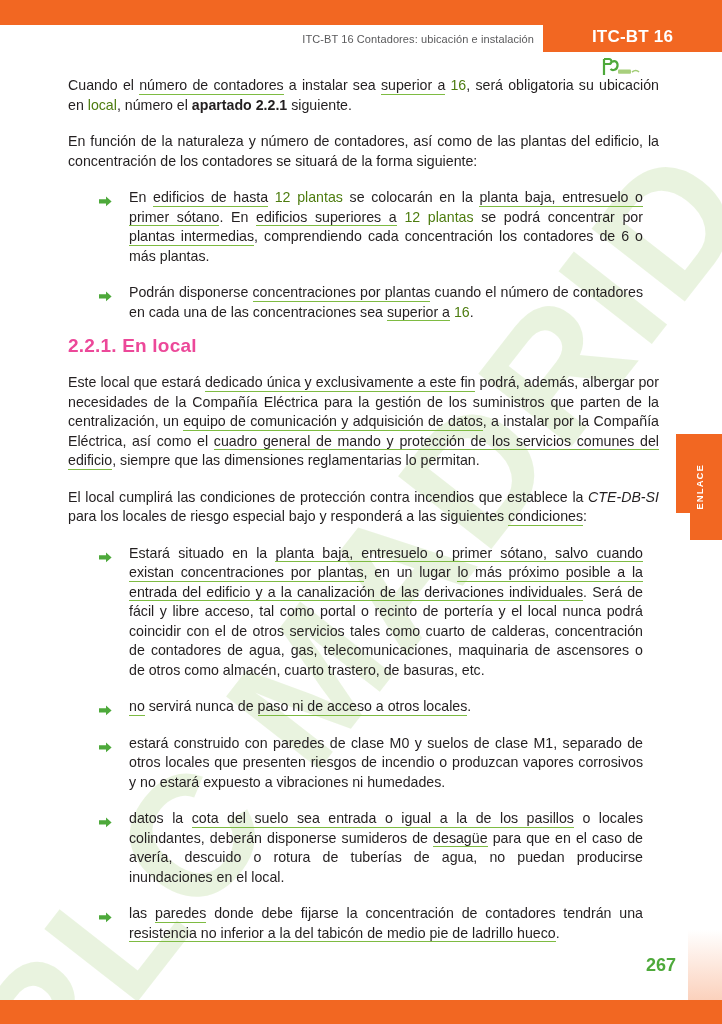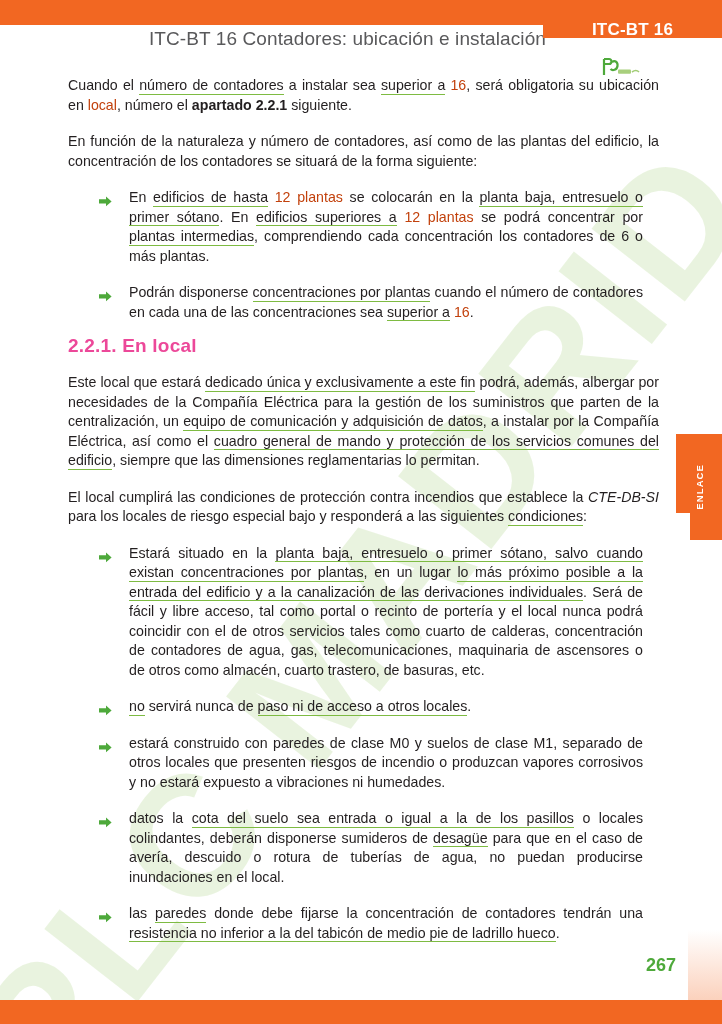--- a/index.html
+++ b/index.html
@@ -52,32 +52,32 @@
   }
 
   
   .header {
     position: absolute; left: 0; top: 25px;
     width: 722px; height: 27px;
     z-index: 6;
   }
   .header-title {
     position: absolute;
-    left: 128px; top: 0;
+    left: 116px; top: 0;
     width: 418px; height: 27px;
     display: flex; align-items: center; justify-content: flex-end;
-    font-size: 19px;
+    font-size: 11px;
     color: #59595b;
     letter-spacing: 0.1px;
     white-space: nowrap;
   }
   .header-code-block {
     position: absolute;
     left: 543px; top: -25px;
-    width: 179px; height: 38px;
+    width: 179px; height: 52px;
     background: #f26722;
     display: flex; align-items: center; justify-content: center;
     padding-top: 22px;
   }
   .header-code-block span {
     color: #ffffff;
     font-size: 17px;
     font-weight: 700;
     letter-spacing: 0.2px;
   }
@@ -160,21 +160,21 @@
   }
   ul.bullets > li:last-child { margin-bottom: 0; }
   .arrow-icon {
     position: absolute;
     left: 31px; top: 5px;
     width: 13px; height: 11px;
     display: block;
   }
 
   .u { text-decoration: none; border-bottom: 1.6px solid #7ebb42; padding-bottom: 0.5px; }
-  .g { color: #c2410c; }
+  .g { color: #4d7c0f; }
   .b { font-weight: 700; }
   .bi { font-weight: 400; font-style: italic; }
 
   
   .page-number {
     position: absolute;
     left: 0; top: 955px;
     width: 676px;
     text-align: right;
     font-size: 18px;

